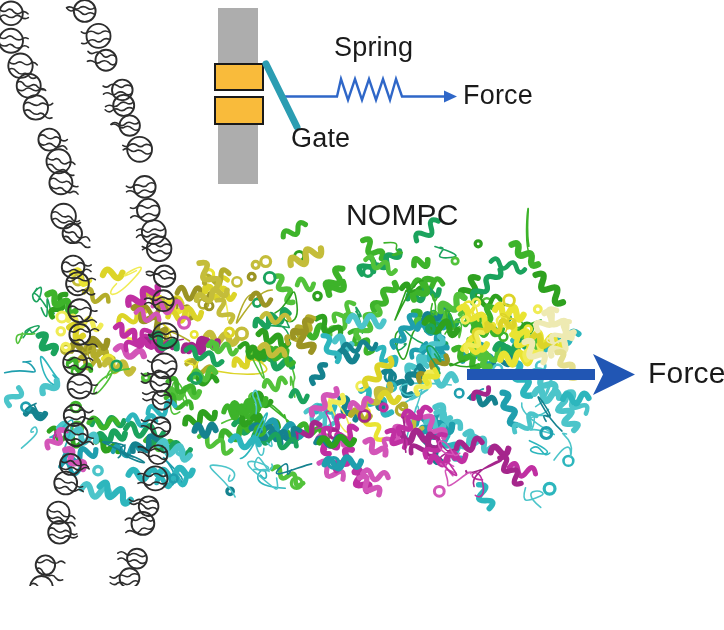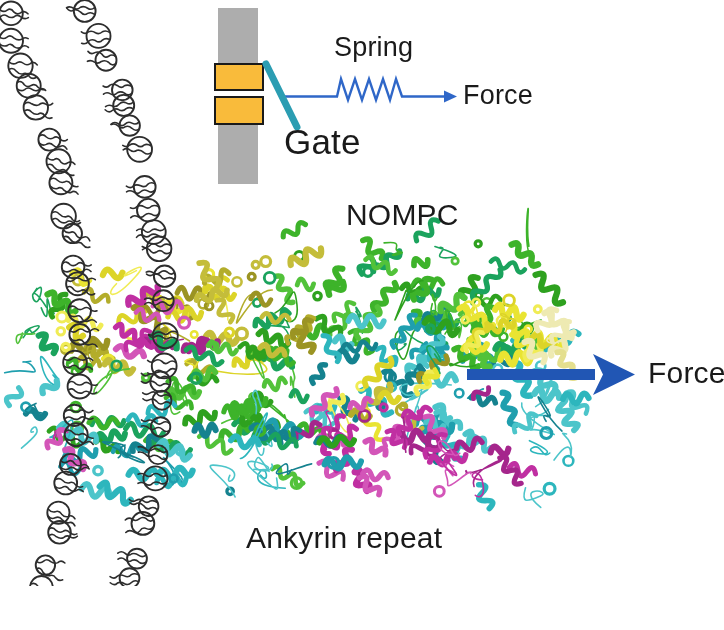--- a/index.html
+++ b/index.html
@@ -754,17 +754,16 @@
     </g>
 
     <g>
       <rect x="467" y="369" width="128" height="11" fill="#2156b4"></rect>
       <polygon points="593,354 635,374.5 593,395 603,374.5" fill="#2156b4"></polygon>
     </g>
   </svg>
 
   <div class="lbl" style="left:334px;top:33px;font-size:27px">Spring</div>
   <div class="lbl" style="left:463px;top:81px;font-size:27px">Force</div>
-  <div class="lbl" style="left:284px;top:124px;font-size:35px">Gate</div>
+  <div class="lbl" style="left:291px;top:124px;font-size:27px">Gate</div>
   <div class="lbl" style="left:346px;top:199px;font-size:30px">NOMPC</div>
   <div class="lbl" style="left:648px;top:357px;font-size:30px">Force</div>
-  <div class="lbl" style="left:246px;top:522px;font-size:30px">Ankyrin repeat</div>
 </div>
 
 </body></html>

